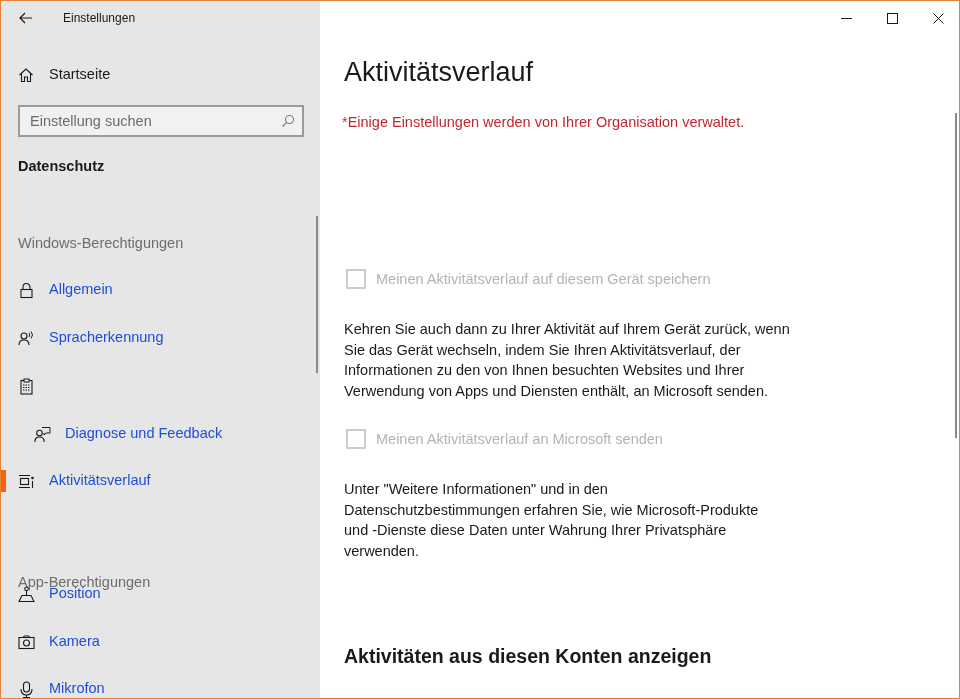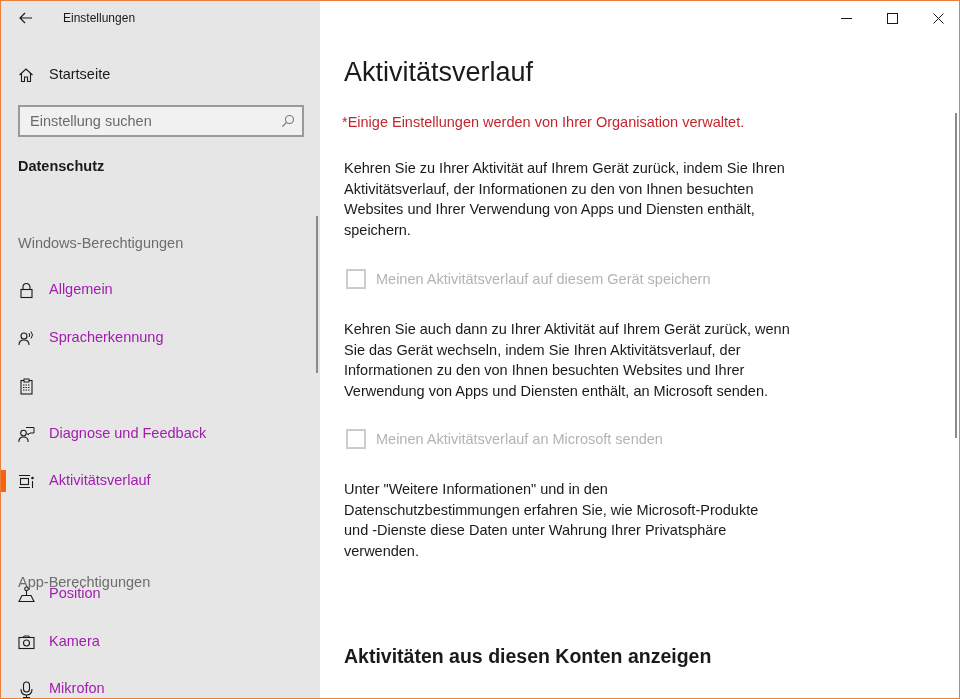--- a/index.html
+++ b/index.html
@@ -54,21 +54,21 @@
     position: absolute; left: 17px; top: 157px;
     font-size: 14.5px; font-weight: bold; color: #1a1a1a;
   }
   .group-heading {
     position: absolute; left: 17px; font-size: 14.5px; color: #6d6d6d;
   }
   .nav-item {
     position: absolute; left: 0; width: 319px; height: 38px; cursor: pointer;
   }
   .nav-item .icon { position: absolute; left: 17px; top: 11px; width: 17px; height: 17px; }
-  .nav-item .label { position: absolute; left: 48px; top: 10px; font-size: 14.5px; color: #a21caf; white-space: nowrap; }
+  .nav-item .label { position: absolute; left: 48px; top: 10px; font-size: 14.5px; color: #1d4ed8; white-space: nowrap; }
   .nav-item .accent {
     position: absolute; left: 0; top: 8px; width: 5px; height: 22px; background: #f7630c;
   }
   .sidebar-scroll {
     position: absolute; left: 315px; top: 215px; width: 2px; height: 157px; background: #8a8a8a;
   }
   
   .main {
     position: absolute; left: 319px; top: 0; width: 641px; height: 699px; background: #ffffff;
   }
@@ -163,21 +163,21 @@
     <div class="nav-item" style="top:366px;">
       <span class="icon">
         <svg width="17" height="17" viewBox="0 0 17 17">
             <rect x="3" y="2.5" width="11" height="13.5" fill="none" stroke="#1a1a1a" stroke-width="1.1"></rect>
             <rect x="6" y="1" width="5" height="3" fill="#e6e6e6" stroke="#1a1a1a" stroke-width="1"></rect>
             <path d="M5 7 H12 M5 9.5 H12 M5 12 H12" stroke="#1a1a1a" stroke-width="1" stroke-dasharray="1.5 1"></path>
           </svg>
       </span>
     </div>
 
-    <div class="nav-item" style="top:414px;">
+    <div class="nav-item" style="top:414px;margin-left:16px;">
       <span class="icon">
         <svg width="17" height="17" viewBox="0 0 17 17">
             <circle cx="5.5" cy="7" r="2.8" fill="none" stroke="#1a1a1a" stroke-width="1.1"></circle>
             <path d="M0.8 16 Q0.8 11 5.5 11 Q10.2 11 10.2 16" fill="none" stroke="#1a1a1a" stroke-width="1.1"></path>
             <path d="M8 1.5 H16 V7 H12 L10 9 V7" fill="none" stroke="#1a1a1a" stroke-width="1"></path>
           </svg>
       </span>
       <span class="label">Diagnose und Feedback</span>
     </div>
 
@@ -253,21 +253,20 @@
               <path d="M0.5 0.5 L10.5 10.5 M10.5 0.5 L0.5 10.5" stroke="#1a1a1a" stroke-width="1"></path>
             </svg>
         </span>
       </div>
     </div>
 
     <h1 class="page-title">Aktivitätsverlauf</h1>
 
     <div class="org-notice">*Einige Einstellungen werden von Ihrer Organisation verwaltet.</div>
 
-    <p class="para" style="top:157px;">Kehren Sie zu Ihrer Aktivität auf Ihrem Gerät zurück, indem Sie Ihren Aktivitätsverlauf, der Informationen zu den von Ihnen besuchten Websites und Ihrer Verwendung von Apps und Diensten enthält, speichern.</p>
 
     <div class="checkbox-row" style="top:266px;">
       <span class="box"></span>
       <span class="label">Meinen Aktivitätsverlauf auf diesem Gerät speichern</span>
     </div>
 
     <p class="para" style="top:318px; width:450px;">Kehren Sie auch dann zu Ihrer Aktivität auf Ihrem Gerät zurück, wenn Sie das Gerät wechseln, indem Sie Ihren Aktivitätsverlauf, der Informationen zu den von Ihnen besuchten Websites und Ihrer Verwendung von Apps und Diensten enthält, an Microsoft senden.</p>
 
     <div class="checkbox-row" style="top:426px;">
       <span class="box"></span>

